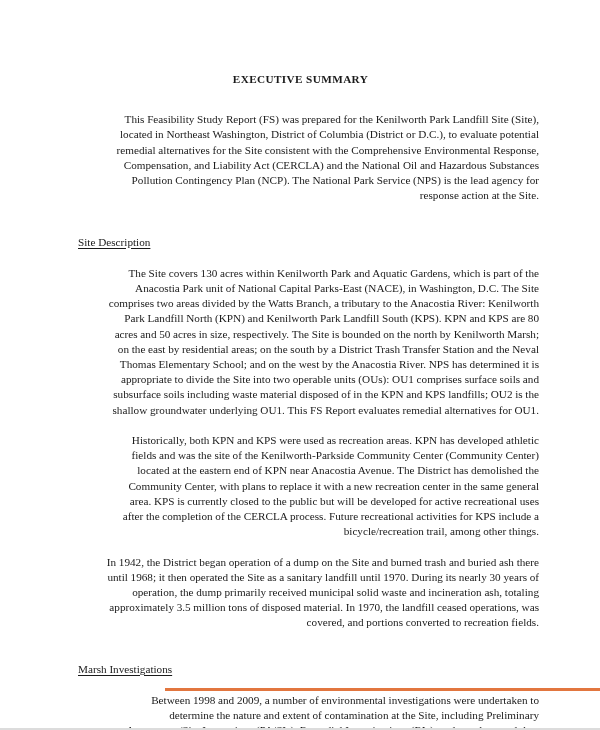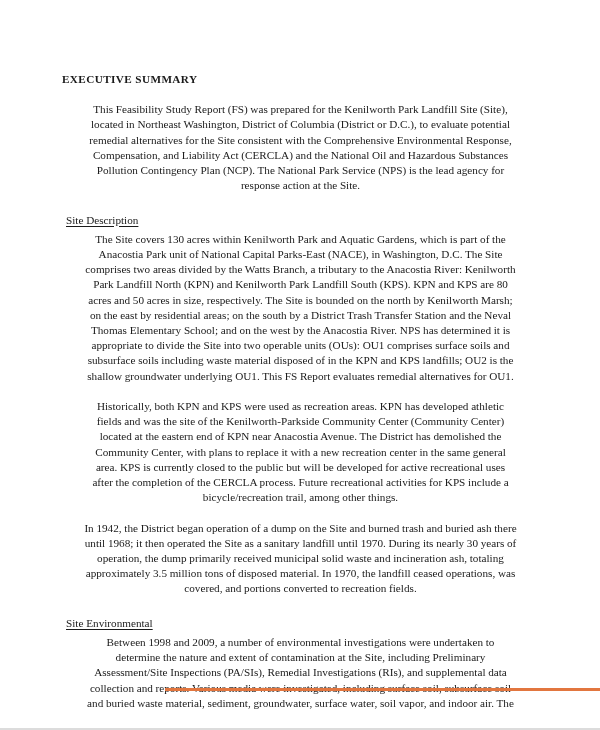--- a/index.html
+++ b/index.html
@@ -30,46 +30,46 @@
   .page-body {
     position: absolute;
     left: 62px;
     top: 72px;
     width: 477px;
   }
 
   .doc-title {
     font-size: 11.2px;
     font-weight: bold;
-    text-align: left;
+    text-align: center;
     letter-spacing: 0.4px;
-    margin: 0 0 15px 0;
+    margin: 0 0 25px 0;
     line-height: 15.2px;
   }
 
   .section-heading {
     font-size: 11.2px;
     font-weight: normal;
     text-decoration: underline;
     text-underline-offset: 1.5px;
-    margin: 4px;
+    margin: 16px;
     line-height: 15.2px;
     display: inline-block;
   }
 
   .heading-wrap {
     margin: 0;
     line-height: 15.2px;
   }
 
   p.para {
     font-size: 11.2px;
     line-height: 15.2px;
     margin: 0;
-    text-align: center;
+    text-align: right;
     white-space: pre-line;
     word-spacing: -0.1px;
   }
 
   .para-gap {
     height: 15.2px;
   }
 
   
   .break-rule {
@@ -137,21 +137,21 @@
 
     <p class="para">In 1942, the District began operation of a dump on the Site and burned trash and buried ash there
 until 1968; it then operated the Site as a sanitary landfill until 1970.  During its nearly 30 years of
 operation, the dump primarily received municipal solid waste and incineration ash, totaling
 approximately 3.5 million tons of disposed material.  In 1970, the landfill ceased operations, was
 covered, and portions converted to recreation fields.</p>
 
     <div class="para-gap"></div>
 
     <div class="heading-wrap">
-      <span class="section-heading">Site Environmental</span>
+      <span class="section-heading">Marsh Investigations</span>
     </div>
     <p class="para">Between 1998 and 2009, a number of environmental investigations were undertaken to
 determine the nature and extent of contamination at the Site, including Preliminary
 Assessment/Site Inspections (PA/SIs), Remedial Investigations (RIs), and supplemental data
 collection and reports.  Various media were investigated, including surface soil, subsurface soil
 and buried waste material, sediment, groundwater, surface water, soil vapor, and indoor air.  The</p>
 
   </div>
 
   <div class="break-rule"></div>

